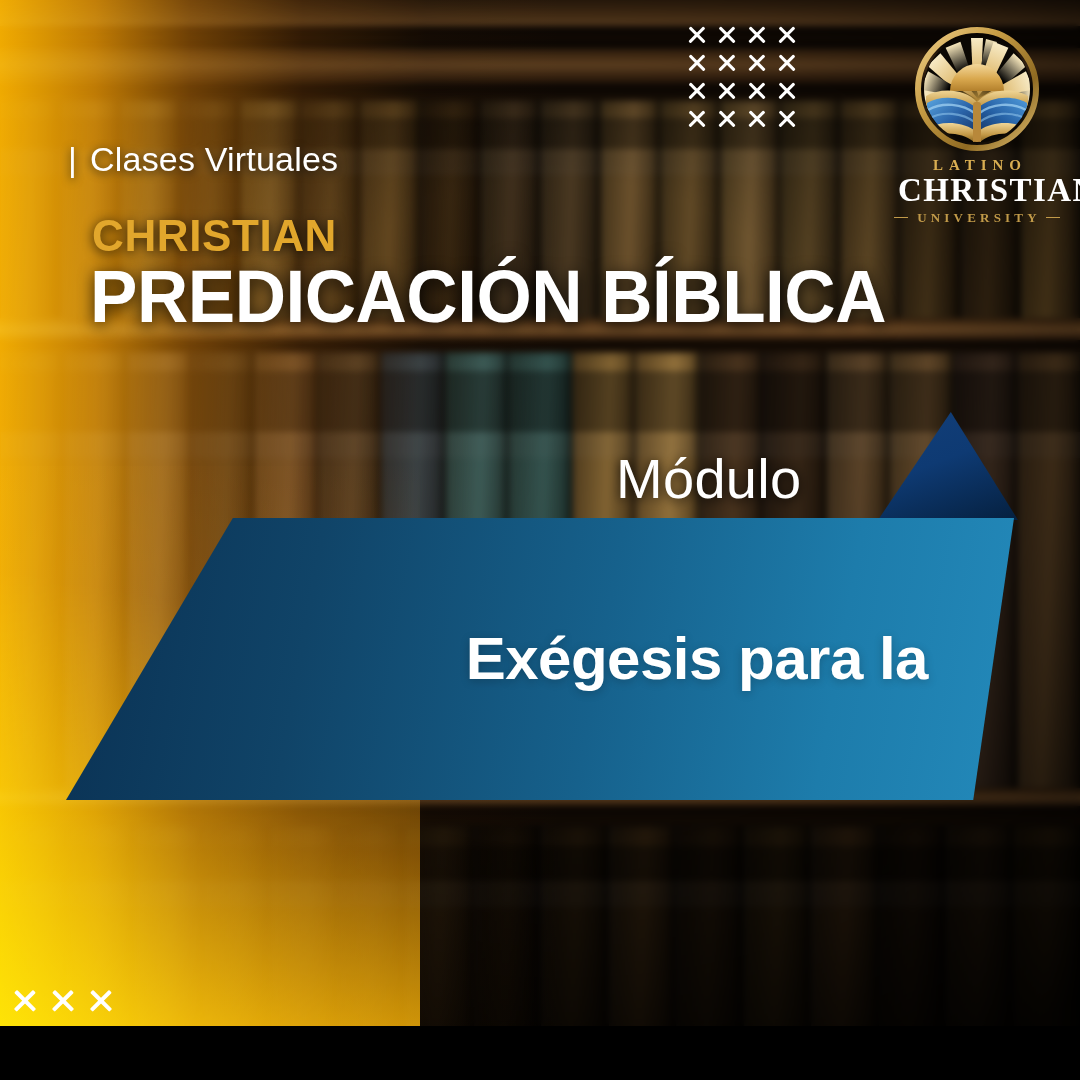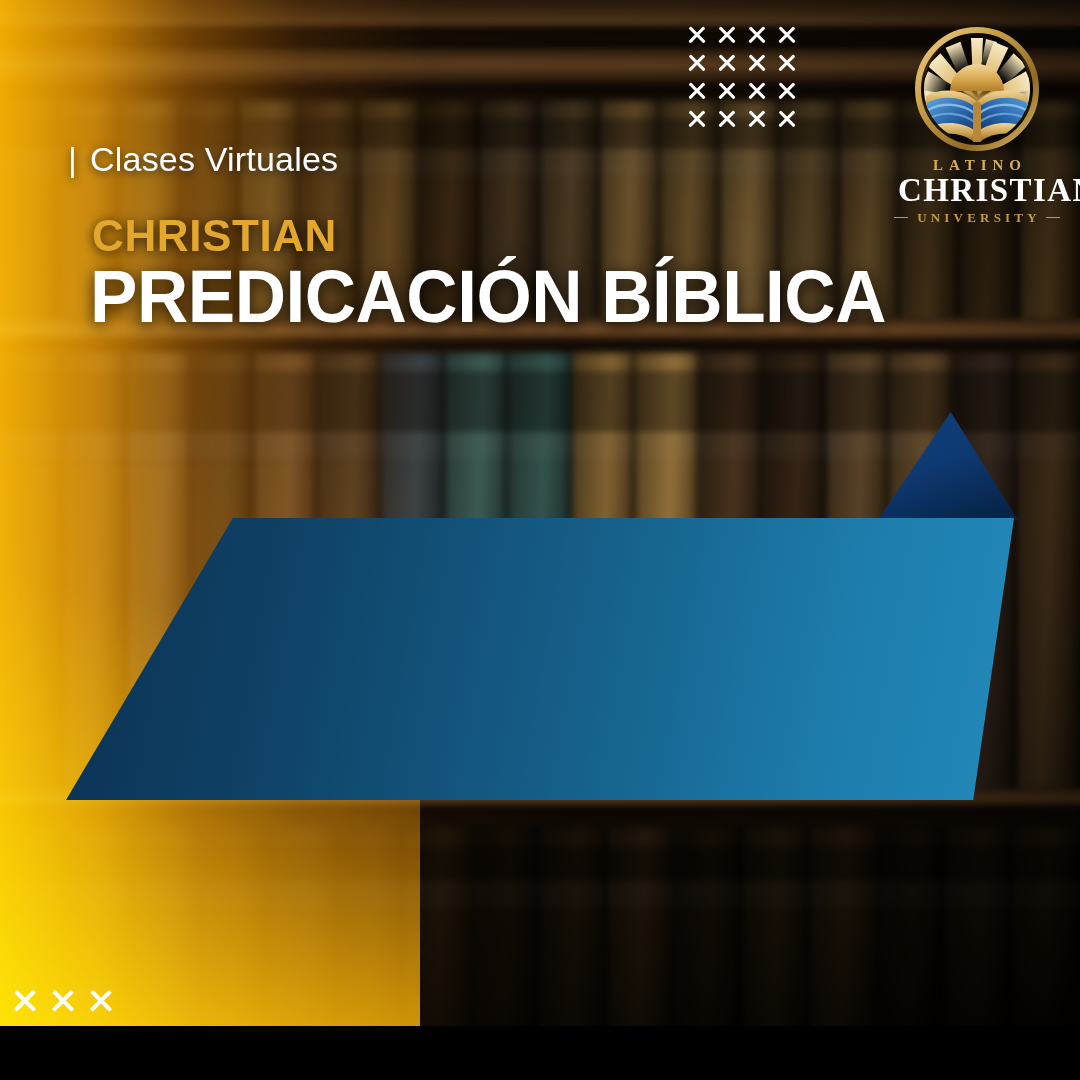--- a/index.html
+++ b/index.html
@@ -373,20 +373,22 @@
       <div class="wm-latino">LATINO</div>
       <div class="wm-christian">CHRISTIAN</div>
       <div class="wm-univ">
         <span class="rule"></span>
         <span class="txt">UNIVERSITY</span>
         <span class="rule"></span>
       </div>
     </div>
   </div>
 
+  <div class="modulo">Módulo</div>
 
   <div id="banner-triangle"></div>
 
   <div id="banner"></div>
   <div id="banner-text">
+    <div class="line">Exégesis para la</div>
   </div>
 
 </div>
 
 </body></html>

